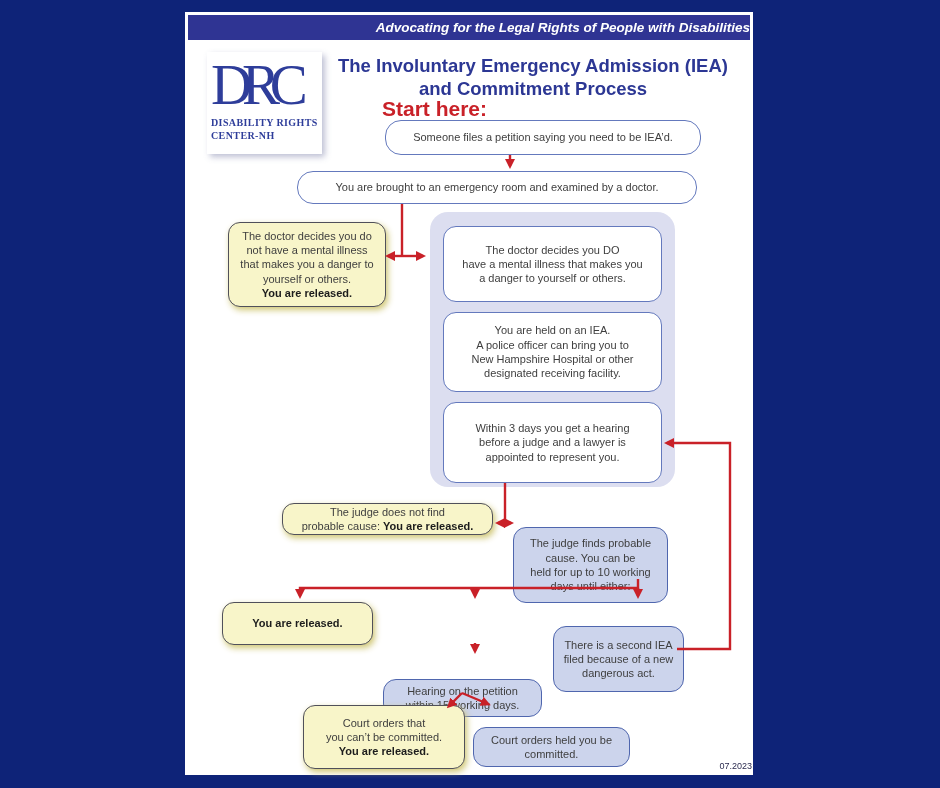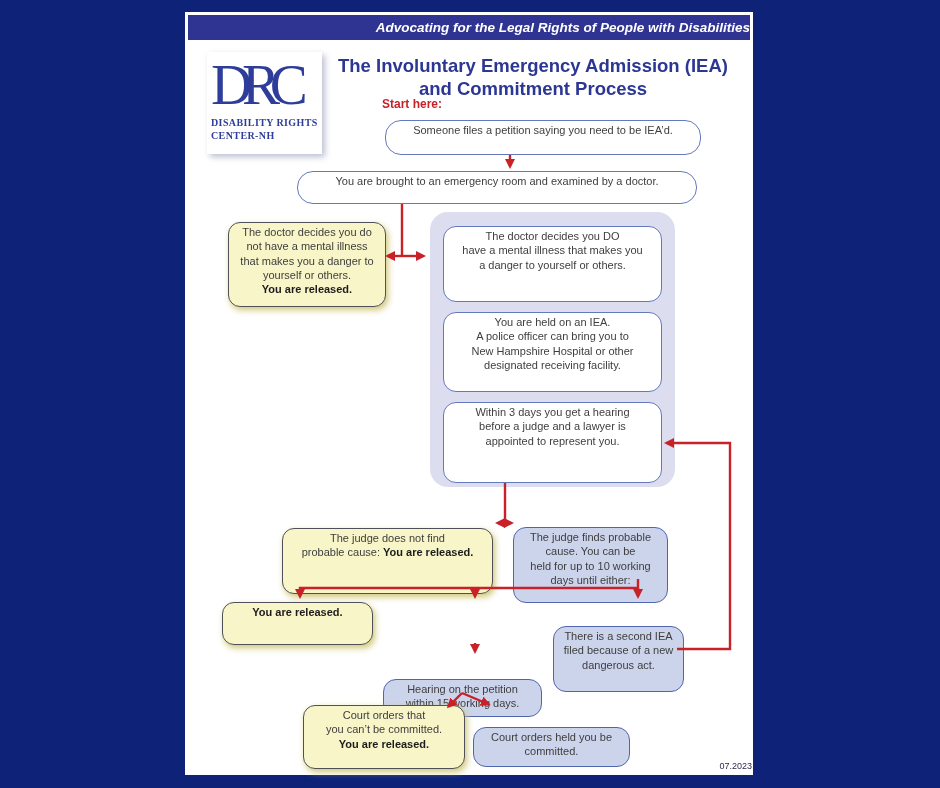--- a/index.html
+++ b/index.html
@@ -33,29 +33,29 @@
     font-family:"Liberation Serif","DejaVu Serif",serif;
     font-weight:bold;font-size:10px;line-height:13px;letter-spacing:.4px;
   }
   .title{
     position:absolute;left:128px;top:42px;width:440px;
     text-align:center;font-weight:bold;font-size:18.5px;line-height:1.25;
     color:var(--title-navy,#2c3794);
   }
   .start{
     position:absolute;left:197px;top:85px;
-    font-weight:bold;font-size:12px;color:var(--red,#c92128);
+    font-weight:bold;font-size:21px;color:var(--red,#c92128);
   }
   .container{
     position:absolute;left:245px;top:200px;width:245px;height:275px;
     background:var(--container-fill,#dcdef0);border-radius:18px;z-index:1;
   }
   .node{
     position:absolute;z-index:2;box-sizing:border-box;
-    display:flex;align-items:flex-start;justify-content:center;
+    display:flex;align-items:center;justify-content:center;
     text-align:center;font-size:11px;line-height:1.3;
     color:var(--text-dark,#3e3e3e);white-space:pre-line;
     border-radius:13px;padding:2px 4px;
   }
   .node b{color:#1c1c1c;}
   .white{background:#ffffff;border:1.6px solid var(--white-border,#6479bd);}
   .blue{background:var(--blue-fill,#ccd4ec);border:1.8px solid var(--blue-border,#4f66ae);margin-top:24px;}
   .yellow{
     background:var(--yellow-fill,#f8f5c9);
     border:1.5px solid var(--yellow-border,#50505a);
@@ -122,21 +122,21 @@
 New Hampshire Hospital or other
 designated receiving facility.</span>
   </div>
 
   <div class="node white" style="left:258px;top:390px;width:219px;height:81px">
     <span>Within 3 days you get a hearing
 before a judge and a lawyer is
 appointed to represent you.</span>
   </div>
 
-  <div class="node yellow" style="left:97px;top:516px;width:211px;height:66px">
+  <div class="node yellow" style="left:97px;top:491px;width:211px;height:32px">
     <span><span>The judge does not find
 probable cause: </span><b>You are released.</b></span>
   </div>
 
   <div class="node blue" style="left:328px;top:491px;width:155px;height:76px">
     <span>The judge finds probable
 cause. You can be
 held for up to 10 working
 days until either:</span>
   </div>

